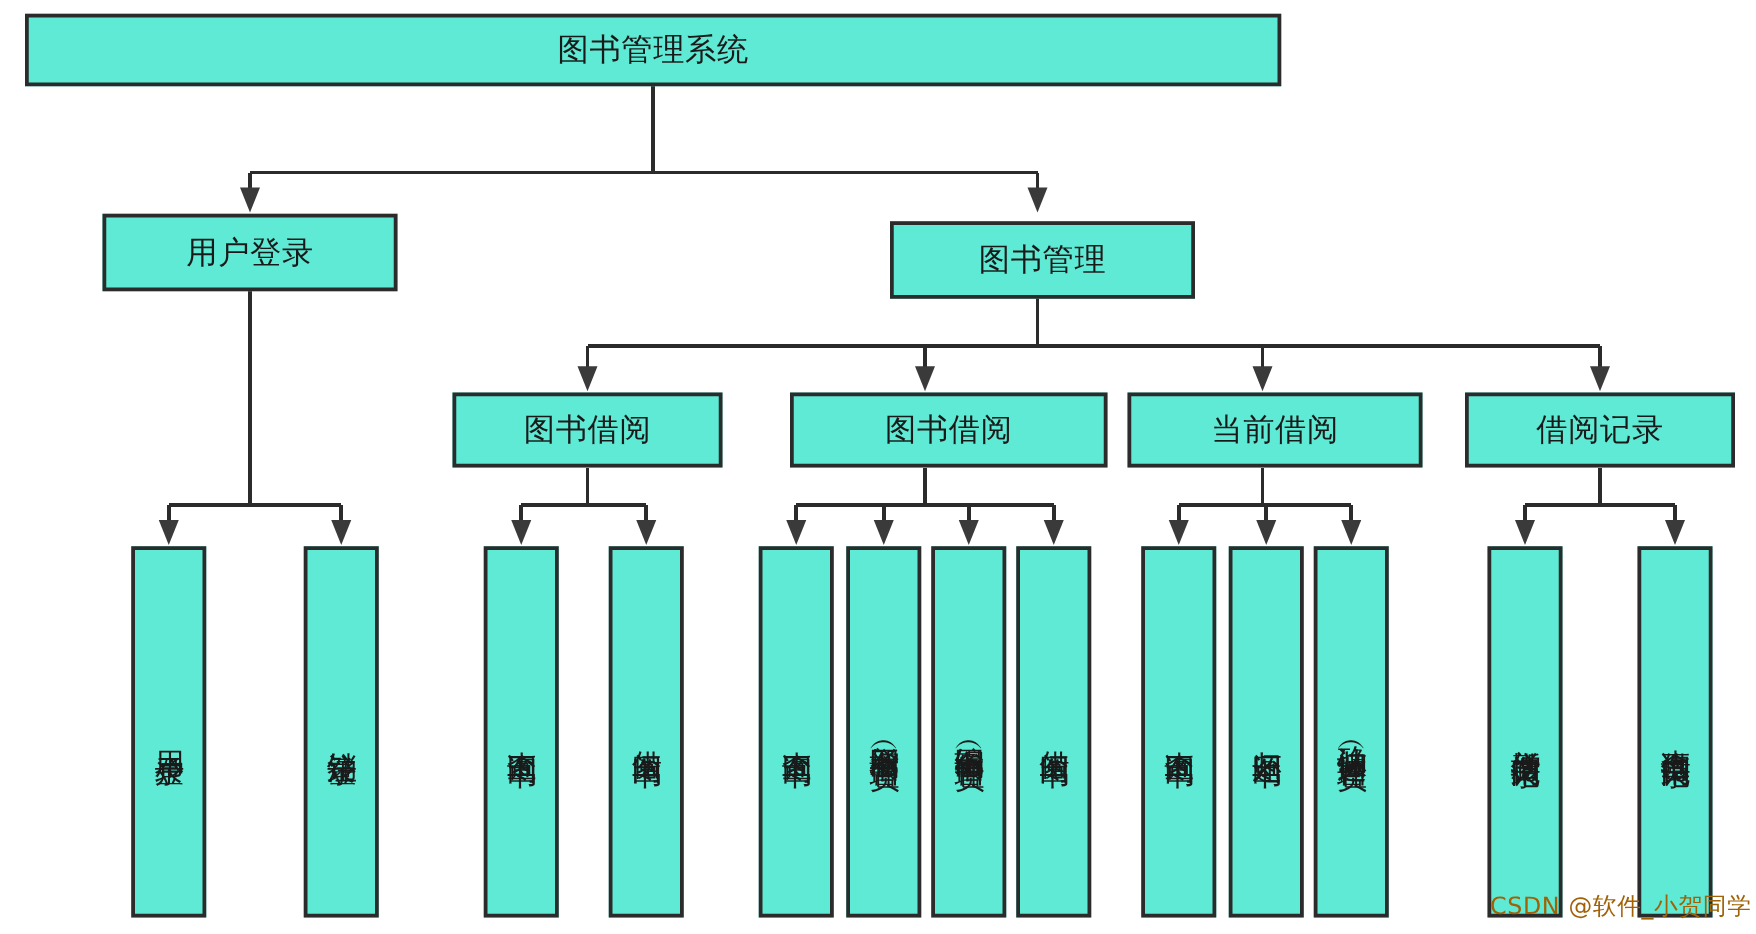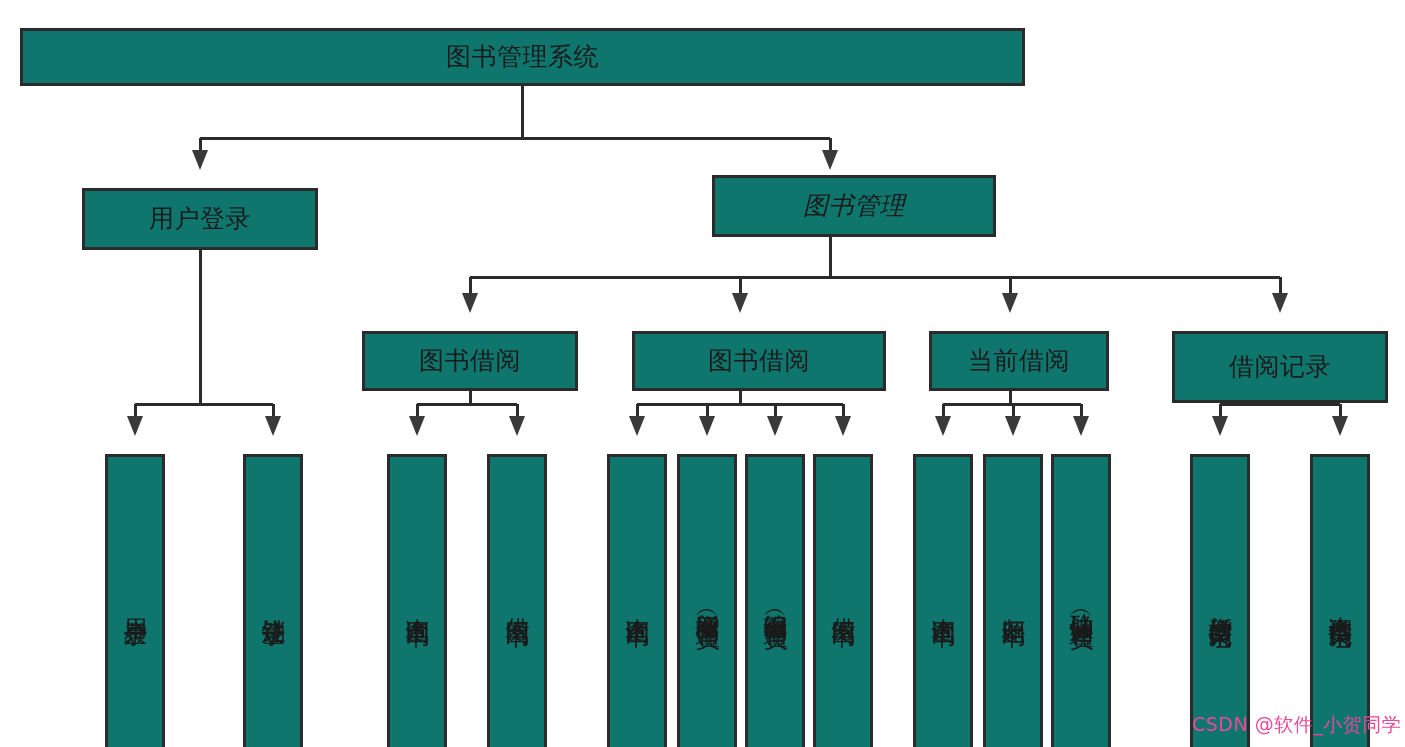--- a/index.html
+++ b/index.html
@@ -23,27 +23,26 @@
   svg.wires {
     position: absolute;
     left: 0; top: 0;
     width: 1405px;
     height: 747px;
     pointer-events: none;
   }
   .node {
     position: absolute;
     box-sizing: border-box;
-    background: #0f766e;
+    background: #5eead4;
     border: 3px solid #2b2b2b;
     display: flex;
     align-items: center;
     justify-content: center;
     color: #1a1a1a;
-    margin-top: 17px;
   }
   .node .label {
     display: block;
     text-align: center;
     line-height: 1.18;
     white-space: nowrap;
   }
   
   .node.horiz .label {
     font-size: 25px;
@@ -63,21 +62,21 @@
     font-size: 24px;
     line-height: 1.05;
     letter-spacing: 2px;
     white-space: nowrap;
   }
   .watermark {
     position: absolute;
     left: 1192px;
     top: 712px;
     font-size: 19px;
-    color: #ec4899;
+    color: #a16207;
     letter-spacing: 0.5px;
     white-space: nowrap;
     font-family: "DejaVu Sans", "Liberation Sans", sans-serif;
   }
 </style>
 </head>
 <body>
 
 <div id="canvas">
   <svg class="wires" viewBox="0 0 1405 747">
@@ -134,33 +133,33 @@
       <line x1="1340" y1="404" x2="1340" y2="417" stroke="#2b2b2b" stroke-width="3" shape-rendering="crispEdges"></line>
       <path d="M 1332 416 L 1348 416 L 1340 436 Z" fill="#3a3a3a"></path>
     </svg>
   <div id="nodes">
       <div class="node horiz root" style="left: 20px; top: 11px; width: 1005px; height: 58px;">
         <span class="label">图书管理系统</span>
       </div>
       <div class="node horiz" style="left: 82px; top: 171px; width: 236px; height: 62px;">
         <span class="label">用户登录</span>
       </div>
-      <div class="node horiz" style="left: 712px; top: 158px; width: 284px; height: 62px; font-style: italic;">
+      <div class="node horiz" style="left: 712px; top: 177px; width: 244px; height: 62px;">
         <span class="label">图书管理</span>
       </div>
       <div class="node horiz" style="left: 362px; top: 314px; width: 216px; height: 60px;">
         <span class="label">图书借阅</span>
       </div>
       <div class="node horiz" style="left: 632px; top: 314px; width: 254px; height: 60px;">
         <span class="label">图书借阅</span>
       </div>
-      <div class="node horiz" style="left: 929px; top: 314px; width: 180px; height: 60px;">
+      <div class="node horiz" style="left: 902px; top: 314px; width: 236px; height: 60px;">
         <span class="label">当前借阅</span>
       </div>
-      <div class="node horiz" style="left: 1172px; top: 314px; width: 216px; height: 72px;">
+      <div class="node horiz" style="left: 1172px; top: 314px; width: 216px; height: 60px;">
         <span class="label">借阅记录</span>
       </div>
       <div class="node vert" style="left: 105px; top: 437px; width: 60px; height: 297px;">
         <span class="label">用户登录</span>
       </div>
       <div class="node vert" style="left: 243px; top: 437px; width: 60px; height: 297px;">
         <span class="label">注销登录</span>
       </div>
       <div class="node vert" style="left: 387px; top: 437px; width: 60px; height: 297px;">
         <span class="label">查询图书</span>

